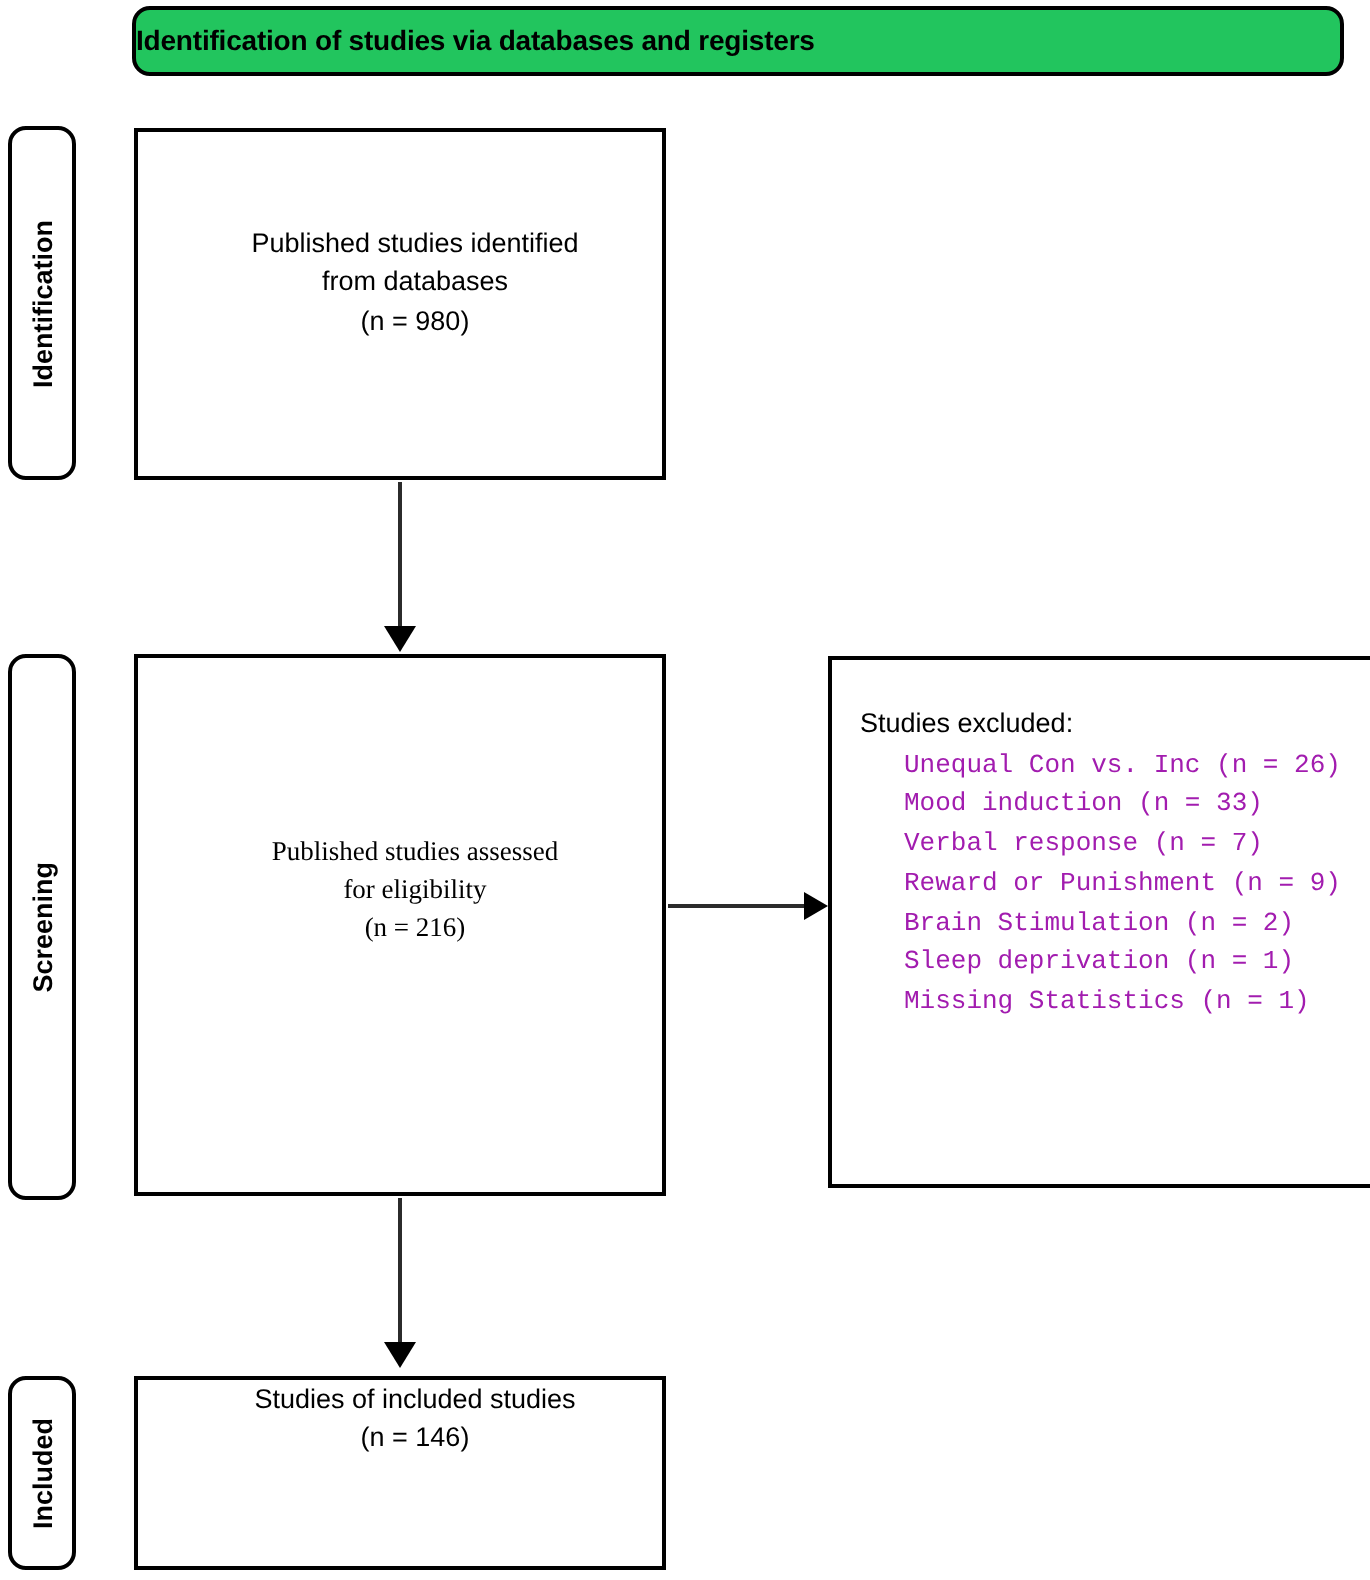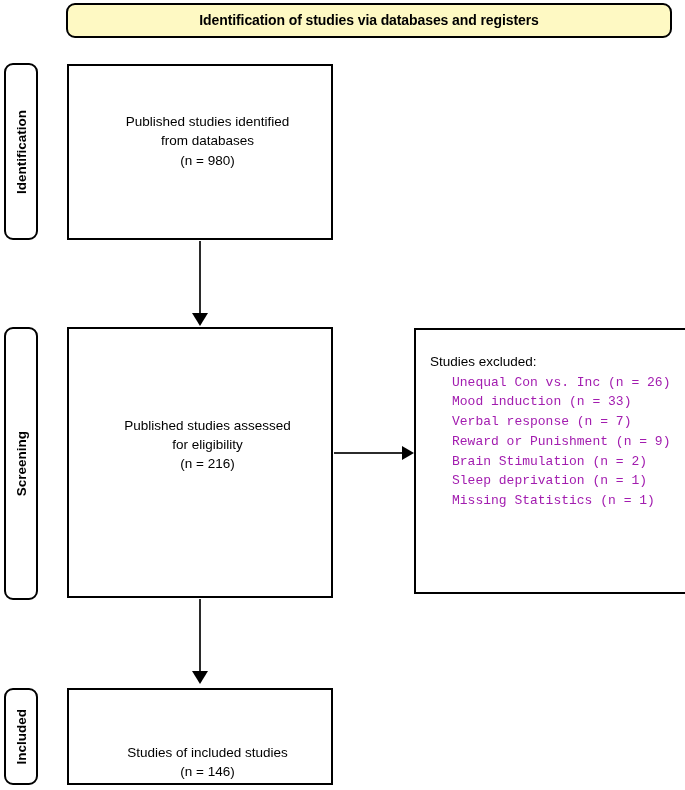--- a/index.html
+++ b/index.html
@@ -23,24 +23,24 @@
   
   .header-bar {
     position: absolute;
     left: 66px;
     top: 3px;
     width: 606px;
     height: 35px;
     box-sizing: border-box;
     border: 2.5px solid #000000;
     border-radius: 9px;
-    background: #fef9c3;
+    background: #22c55e;
     display: flex;
     align-items: center;
-    justify-content: center;
+    justify-content: flex-start;
   }
   .header-bar .header-text {
     font-size: 14px;
     font-weight: bold;
     color: #000000;
     letter-spacing: -0.1px;
     text-align: center;
     line-height: 1.1;
   }
 
@@ -91,24 +91,25 @@
 
   #box-identified {
     left: 67px; top: 64px; width: 266px; height: 176px;
     display: flex; align-items: center; justify-content: center;
     padding-bottom: 22px;
   }
   #box-assessed {
     left: 67px; top: 327px; width: 266px; height: 271px;
     display: flex; align-items: center; justify-content: center;
     padding-bottom: 36px;
+    font-family: Liberation Serif, serif;
   }
   #box-included {
     left: 67px; top: 688px; width: 266px; height: 97px;
-    display: flex; align-items: flex-end; justify-content: center;
+    display: flex; align-items: flex-start; justify-content: center;
     padding-bottom: 2px;
   }
 
   
   #box-excluded {
     left: 414px; top: 328px; width: 306px; height: 266px;
     padding: 22px 6px 6px 14px;
   }
   .excluded-title {
     font-size: 13.5px;

